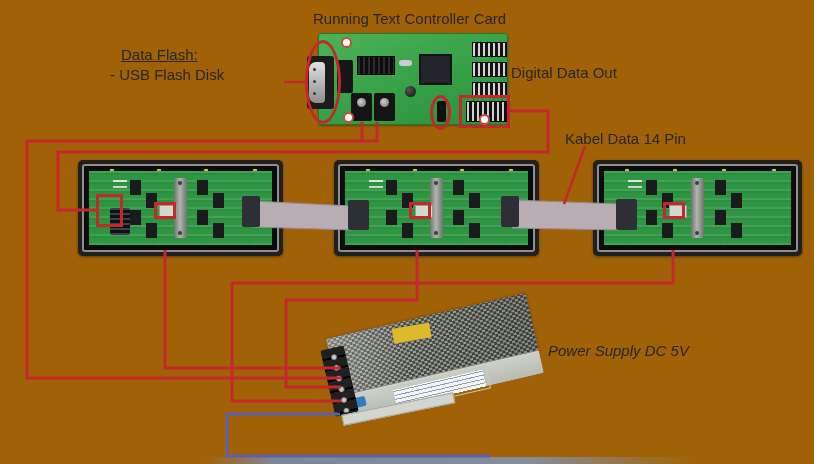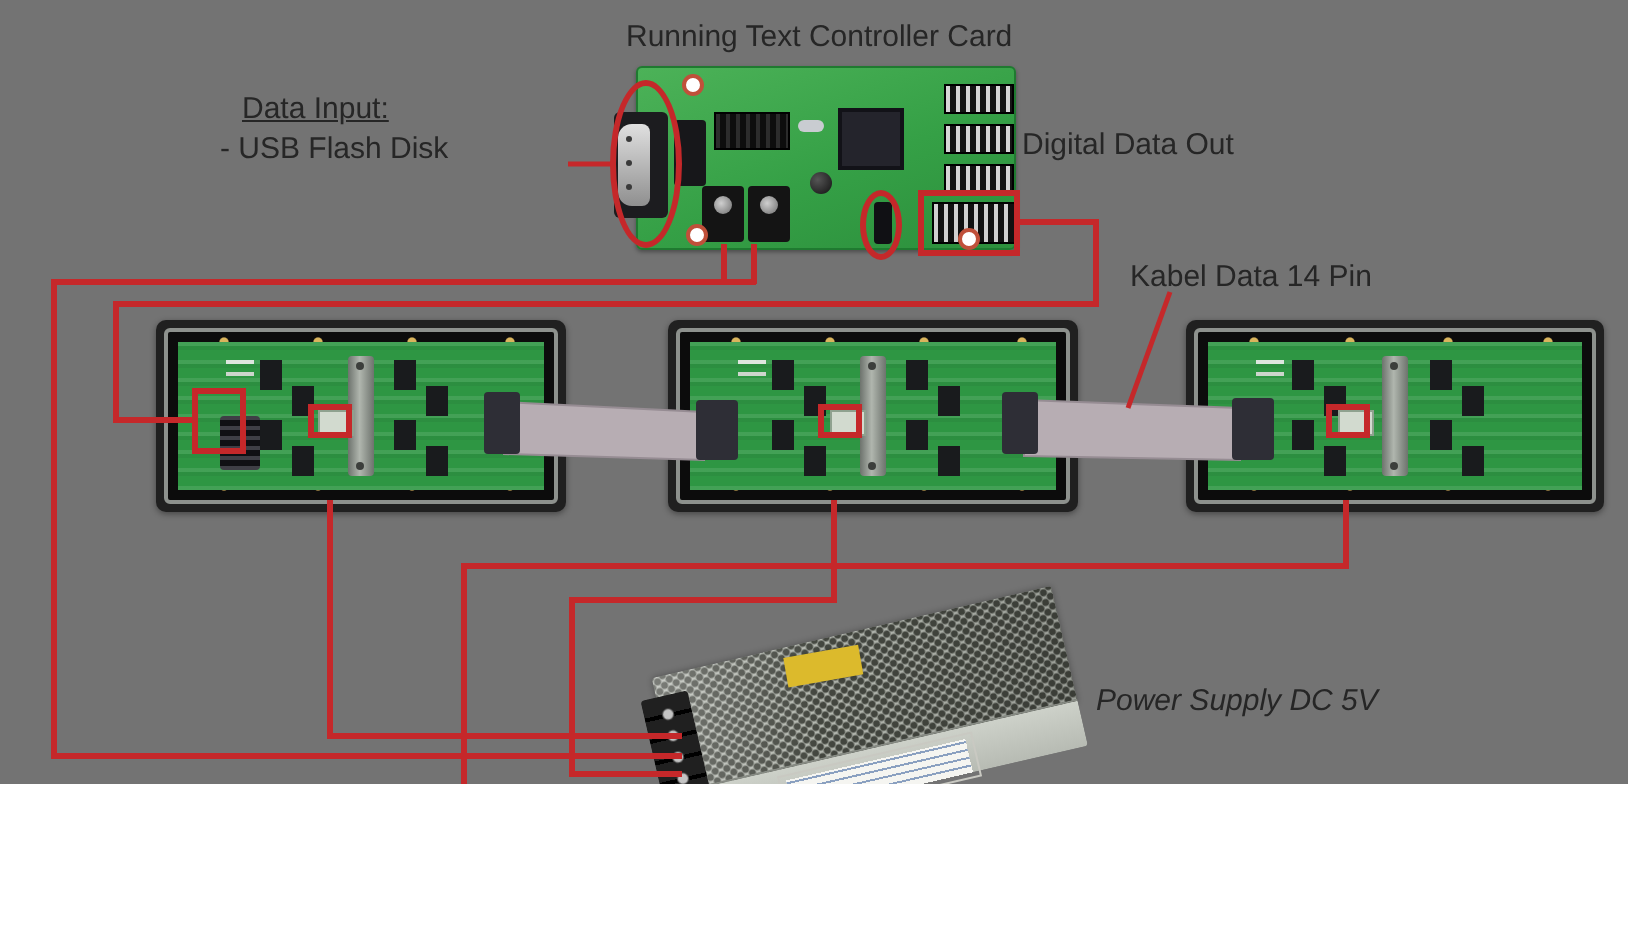--- a/index.html
+++ b/index.html
@@ -1,16 +1,16 @@
 <!DOCTYPE html>
 <html><head>
 <meta charset="utf-8">
 <style>
   html,body{margin:0;padding:0;background:#ffffff;}
-  #canvas{position:relative;width:814px;height:392px;background:#737373;overflow:hidden;
+  #canvas{position:relative;width:814px;height:464px;background:#a16207;overflow:hidden;
           font-family:"Liberation Sans",sans-serif;}
   .layer{position:absolute;left:0;top:0;width:814px;height:464px;}
   .label{position:absolute;font:15px/20px "Liberation Sans",sans-serif;color:#262626;
          white-space:nowrap;z-index:9;}
   .label .u{text-decoration:underline;}
 
   
   .ctrl{position:absolute;left:318px;top:33px;width:188px;height:90px;z-index:3;
         background:linear-gradient(160deg,#4cb258 0%,#35a046 55%,#2c8f3c 100%);
         border:1px solid #1f7a30;border-radius:3px;box-shadow:0 1px 2px rgba(0,0,0,.35);}
@@ -121,21 +121,21 @@
   svg{position:absolute;left:0;top:0;}
 </style>
 </head>
 <body>
 
 <div id="canvas">
 
   <div class="label" style="left:313px;top:9px;">Running Text Controller Card</div>
 
   <div class="label" style="left:110px;top:45px;">
-    <div class="u" style="margin-left:11px;">Data Input:</div>
+    <div class="u" style="margin-left:11px;">Data Flash:</div>
     <div>- USB Flash Disk</div>
   </div>
 
   <div class="label" style="left:511px;top:63px;">
     <div>Digital Data Out</div>
   </div>
 
   <div class="label" style="left:565px;top:129px;">Kabel Data 14 Pin</div>
   <div class="label" style="left:548px;top:341px;font-style:italic;">Power Supply DC 5V</div>
 

